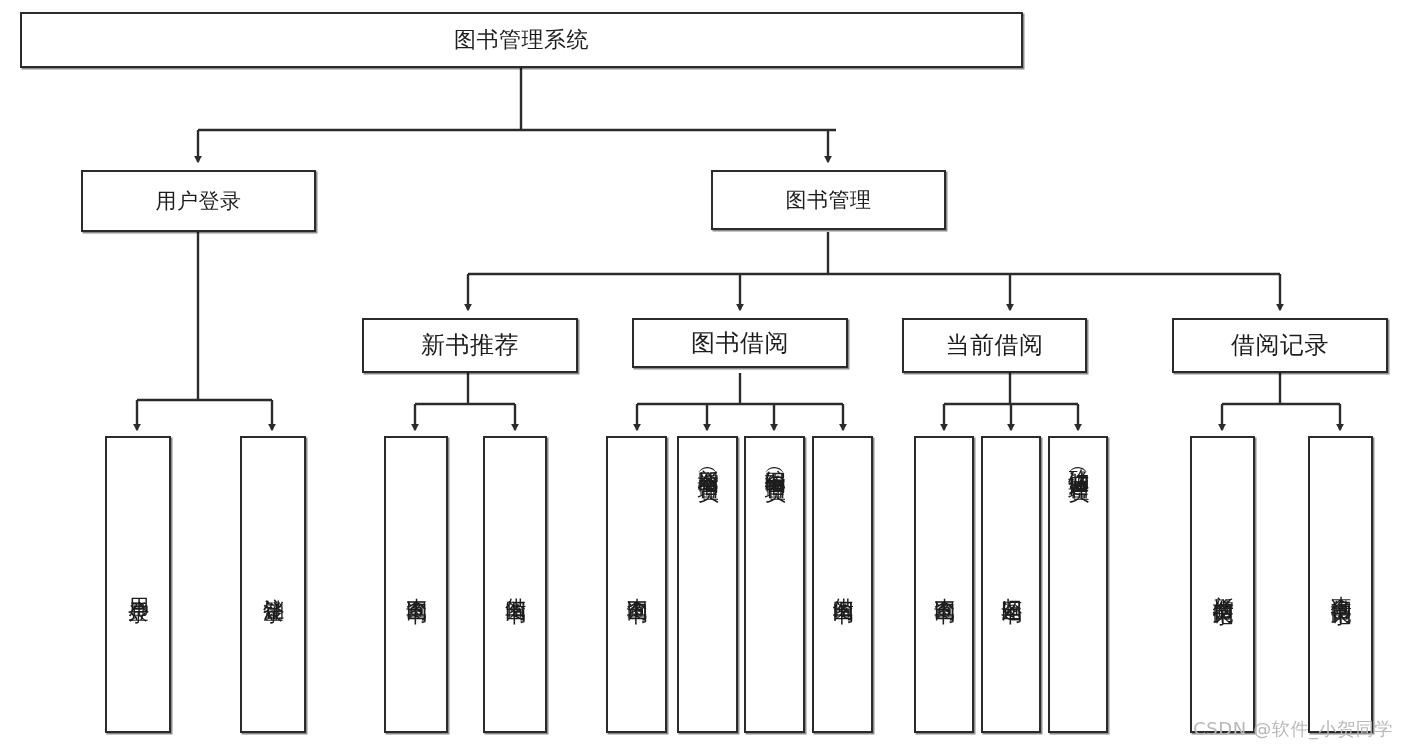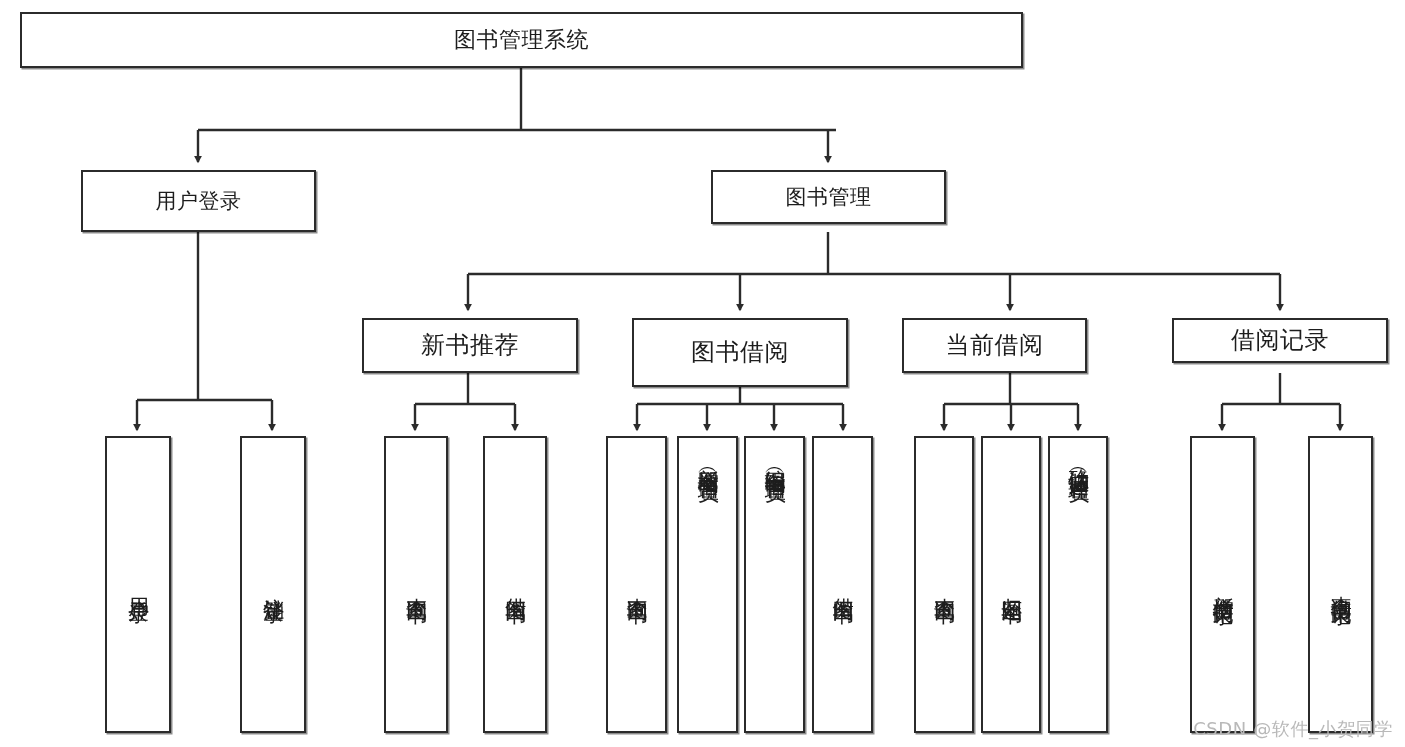--- a/index.html
+++ b/index.html
@@ -132,34 +132,34 @@
     </g>
   </svg>
 
   <div class="node root" style="left:20px; top:12px; width:1003px; height:56px;">
     <span class="label">图书管理系统</span>
   </div>
 
   <div class="node level2" style="left:81px; top:170px; width:235px; height:62px;">
     <span class="label">用户登录</span>
   </div>
-  <div class="node level2" style="left:711px; top:170px; width:235px; height:54px;">
+  <div class="node level2" style="left:711px; top:170px; width:235px; height:60px;">
     <span class="label">图书管理</span>
   </div>
 
   <div class="node level3" style="left:362px; top:318px; width:216px; height:55px;">
     <span class="label">新书推荐</span>
   </div>
-  <div class="node level3" style="left:632px; top:318px; width:216px; height:69px;">
+  <div class="node level3" style="left:632px; top:318px; width:216px; height:50px;">
     <span class="label">图书借阅</span>
   </div>
   <div class="node level3" style="left:902px; top:318px; width:185px; height:55px;">
     <span class="label">当前借阅</span>
   </div>
-  <div class="node level3" style="left:1172px; top:318px; width:216px; height:45px;">
+  <div class="node level3" style="left:1172px; top:318px; width:216px; height:55px;">
     <span class="label">借阅记录</span>
   </div>
 
   <div class="node leaf short" style="left:105px; top:436px; width:66px; height:297px;">
     <span class="label">用户登录</span>
   </div>
   <div class="node leaf short" style="left:240px; top:436px; width:66px; height:297px;">
     <span class="label">注销登录</span>
   </div>
 

